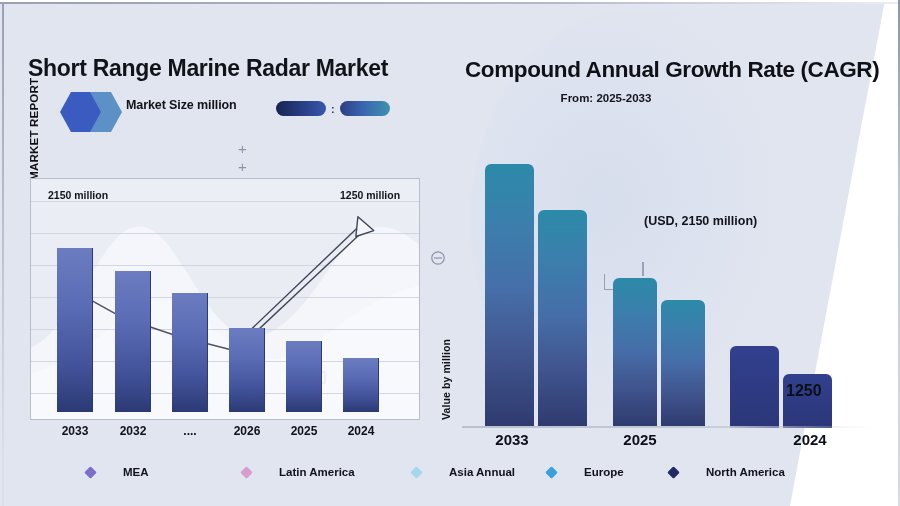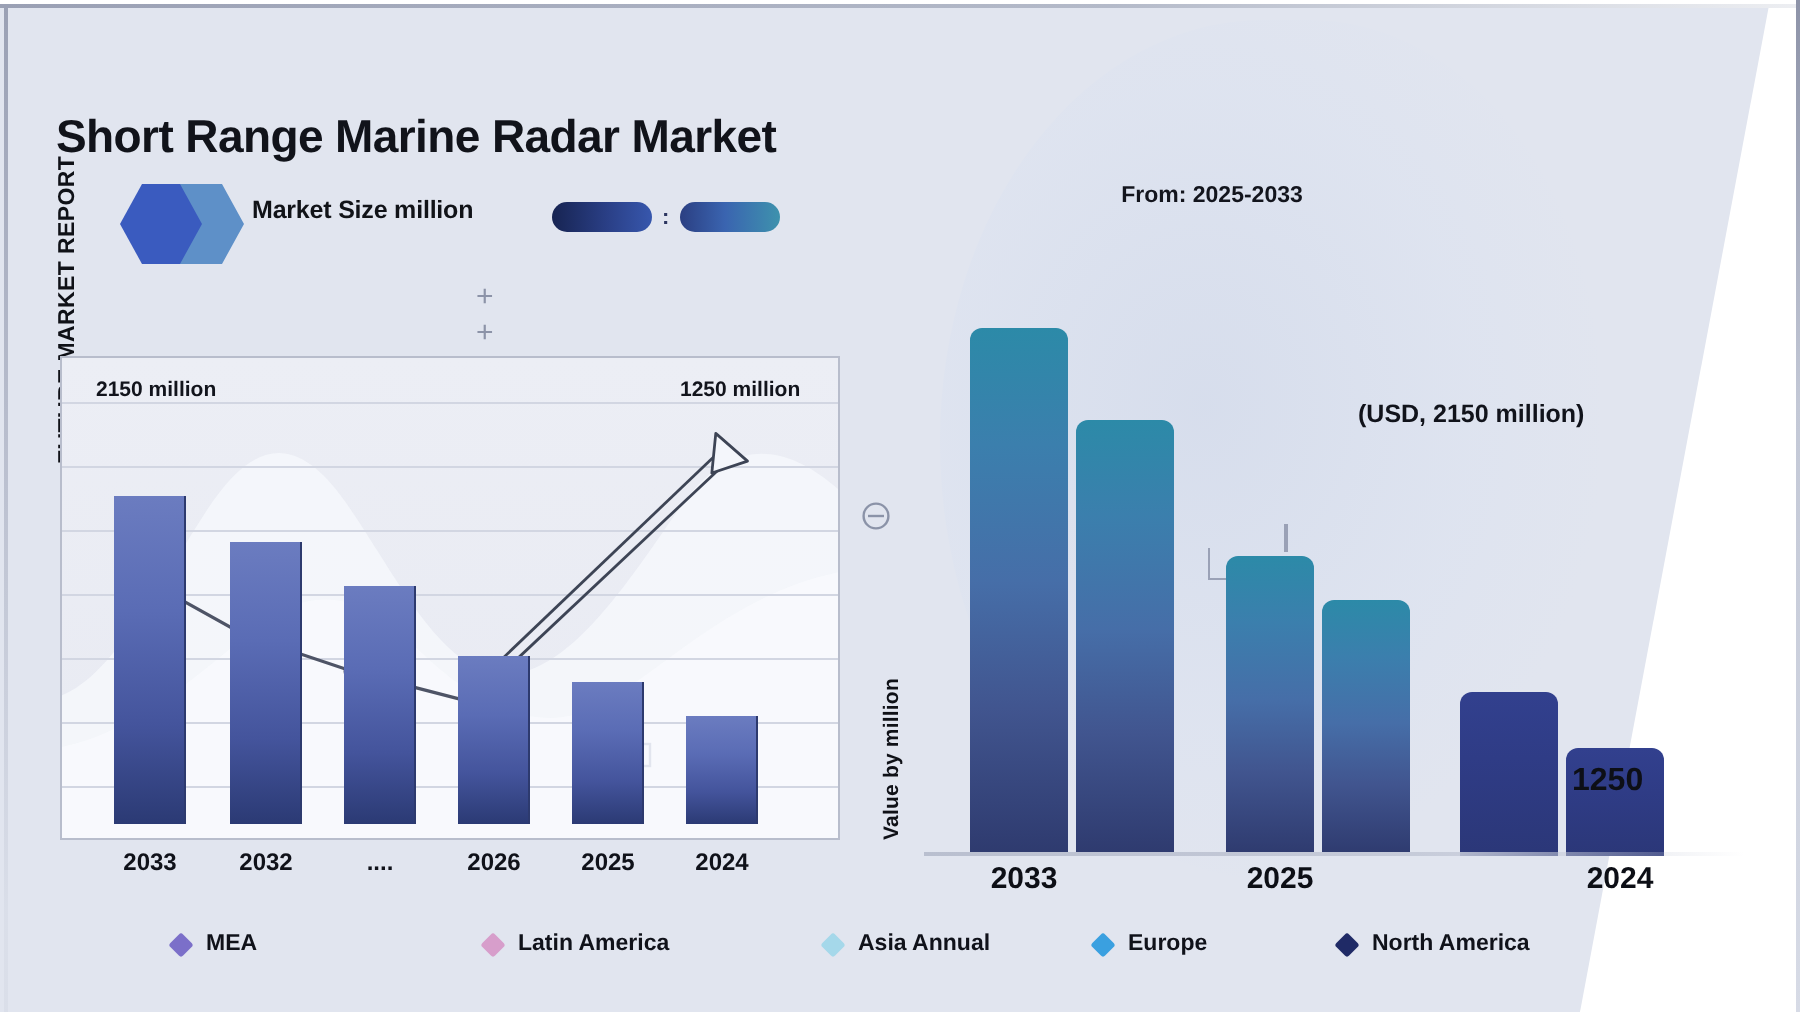--- a/index.html
+++ b/index.html
@@ -133,22 +133,22 @@
     position: absolute; left: 606px; top: 92px;
     transform: translateX(-50%);
     font-size: 11.5px; font-weight: bold; color: #13151d; white-space: nowrap;
   }
   .cagr-value {
     position: absolute; left: 655px; top: 162px;
     font-size: 46px; font-weight: bold; color: #0d0f16;
     letter-spacing: -1.5px; white-space: nowrap;
   }
   .cagr-note {
-    position: absolute; left: 644px; top: 200px;
-    font-size: 12.5px; font-weight: bold; color: #11131b; white-space: nowrap; margin-left: 35px;
+    position: absolute; left: 644px; top: 214px;
+    font-size: 12.5px; font-weight: bold; color: #11131b; white-space: nowrap;
   }
   .axis-title-right {
     position: absolute; left: 440px; top: 420px;
     width: 110px; height: 14px;
     transform: rotate(-90deg); transform-origin: 0 0;
     font-size: 10.5px; font-weight: bold; color: #0f1117;
     letter-spacing: 0.1px; white-space: nowrap;
   }
   .minus-circle-icon {
     position: absolute; left: 430px; top: 250px;
@@ -186,21 +186,21 @@
   .corner-tick::after {
     content: ""; position: absolute; right: -1.5px; top: -12px;
     width: 1.5px; height: 14px; background: #9aa1b6;
   }
 
   
   .legend {
     position: absolute; left: 86px; top: 466px;
     display: flex; align-items: center;
   }
-  .legend-item { display: flex; align-items: center; }
+  .legend-item { display: flex; align-items: center; gap: 20px; }
   .legend-dot {
     width: 9px; height: 9px; margin-right: 8px;
     transform: rotate(45deg); border-radius: 1.5px;
     flex: 0 0 auto;
   }
   .legend-text {
     font-size: 11.5px; font-weight: bold; color: #10121a; white-space: nowrap;
   }
 
   
@@ -290,20 +290,21 @@
 
   <div class="xlabels-left">
     <span style="left:45px">2033</span>
     <span style="left:103px">2032</span>
     <span style="left:160px">....</span>
     <span style="left:217px">2026</span>
     <span style="left:274px">2025</span>
     <span style="left:331px">2024</span>
   </div>
 
+  <div class="title-right">Compound Annual Growth Rate (CAGR)</div>
   <div class="subtitle-right">From: 2025-2033</div>
   <div class="cagr-note">(USD, 2150 million)</div>
 
   <div class="axis-title-right">Value by million</div>
 
   <svg class="minus-circle-icon" viewBox="0 0 16 16">
     <circle cx="8" cy="8" r="6.2" fill="none" stroke="#8b93a8" stroke-width="1.2"></circle>
     <line x1="4" y1="8" x2="12" y2="8" stroke="#8b93a8" stroke-width="1.2"></line>
   </svg>
 

